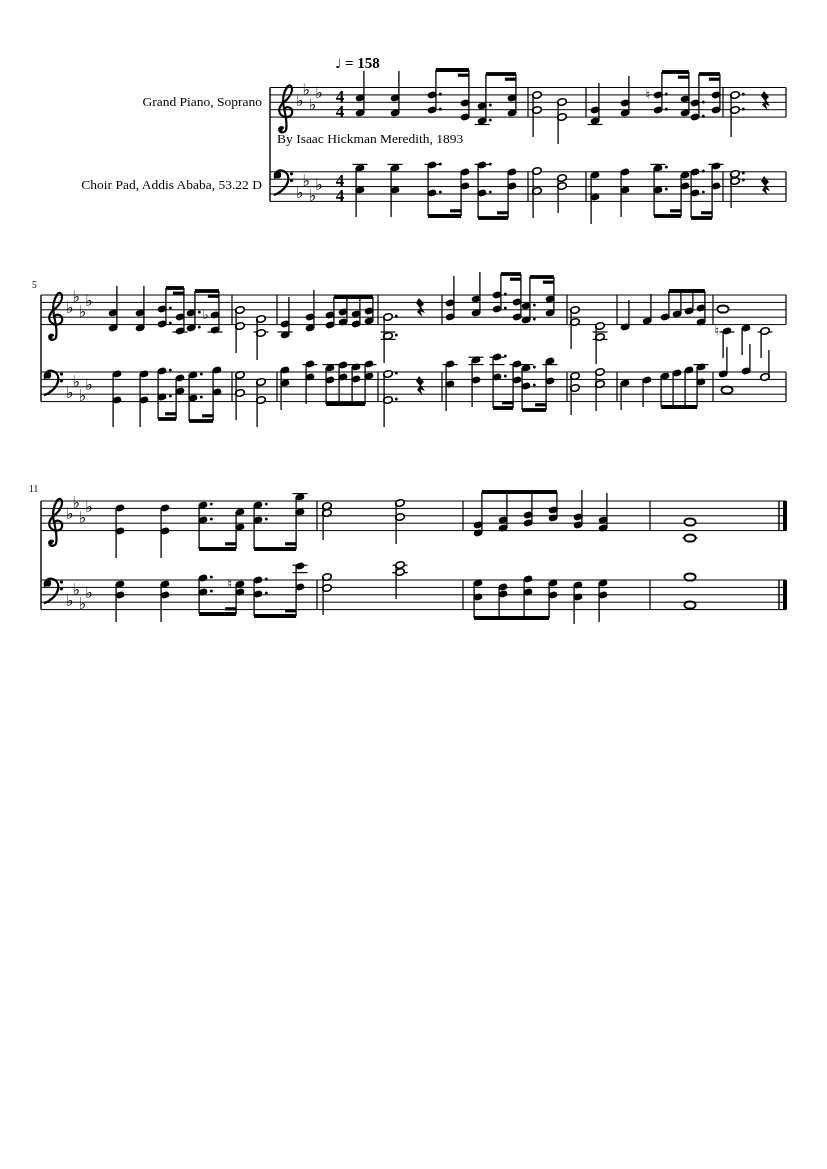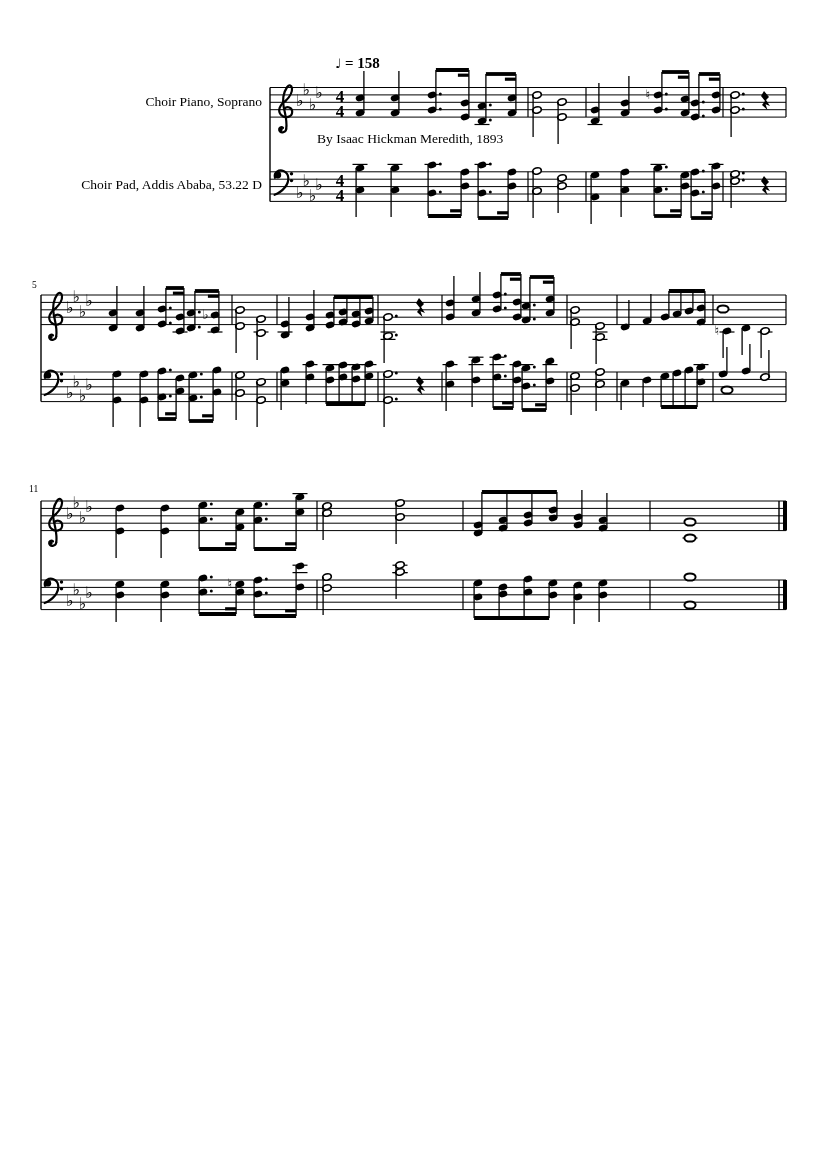--- a/index.html
+++ b/index.html
@@ -5,31 +5,31 @@
   html,body{margin:0;padding:0;background:#e8e8e8;}
   .page{
     width:827px;height:1169px;position:relative;background:#ffffff;
     font-family:"Liberation Serif","DejaVu Serif",serif;color:#000;
     margin:0 auto;overflow:hidden;
   }
   .abs{position:absolute;white-space:nowrap;}
   .staff-label{font-size:13.5px;text-align:right;}
   .tempo{font-size:15px;font-weight:bold;font-family:"Liberation Serif",serif;}
   .tempo .note-glyph{font-family:"DejaVu Sans",sans-serif;font-size:13px;}
-  .attribution{font-size:13.5px;margin-left:40px;}
+  .attribution{font-size:13.5px;}
   .measure-number{font-size:9.5px;}
   svg text{font-family:"DejaVu Sans",sans-serif;}
   svg .ts{font-family:"Liberation Serif","DejaVu Serif",serif;font-weight:bold;font-size:17px;}
 </style>
 </head>
 <body>
 
 <div class="page">
 
-  <div class="abs staff-label" style="right:565px;top:94px;">Choir Piano, Soprano</div>
+  <div class="abs staff-label" style="right:565px;top:94px;">Grand Piano, Soprano</div>
 
   <div class="abs staff-label" style="right:565px;top:177px;">Choir Pad, Addis Ababa, 53.22 D</div>
 
   <div class="abs tempo" style="left:335px;top:55px;">
     <span class="note-glyph">♩</span>
     <span>= 158</span>
   </div>
 
   <div class="abs attribution" style="left:277px;top:131px;">By Isaac Hickman Meredith, 1893</div>
 

